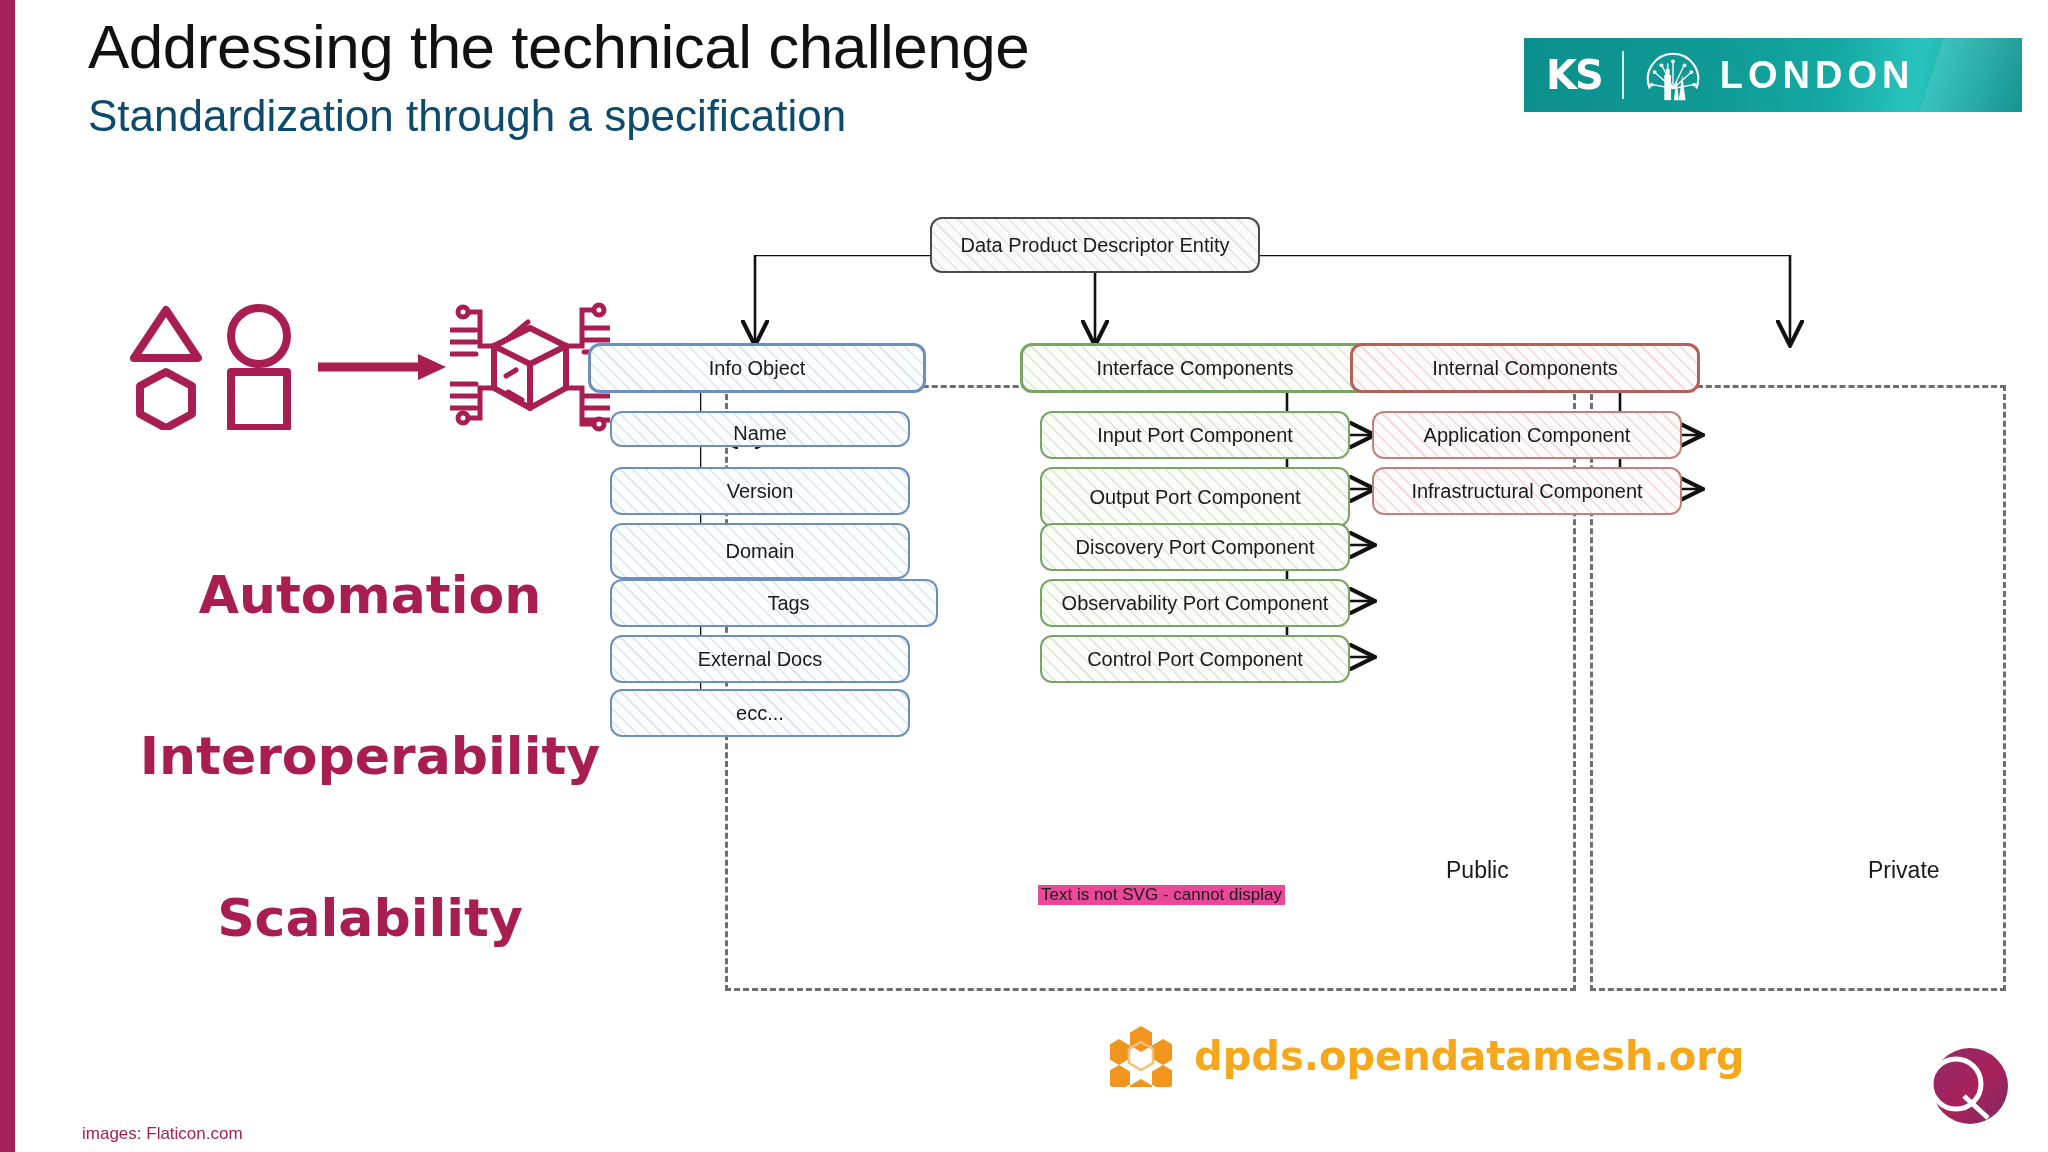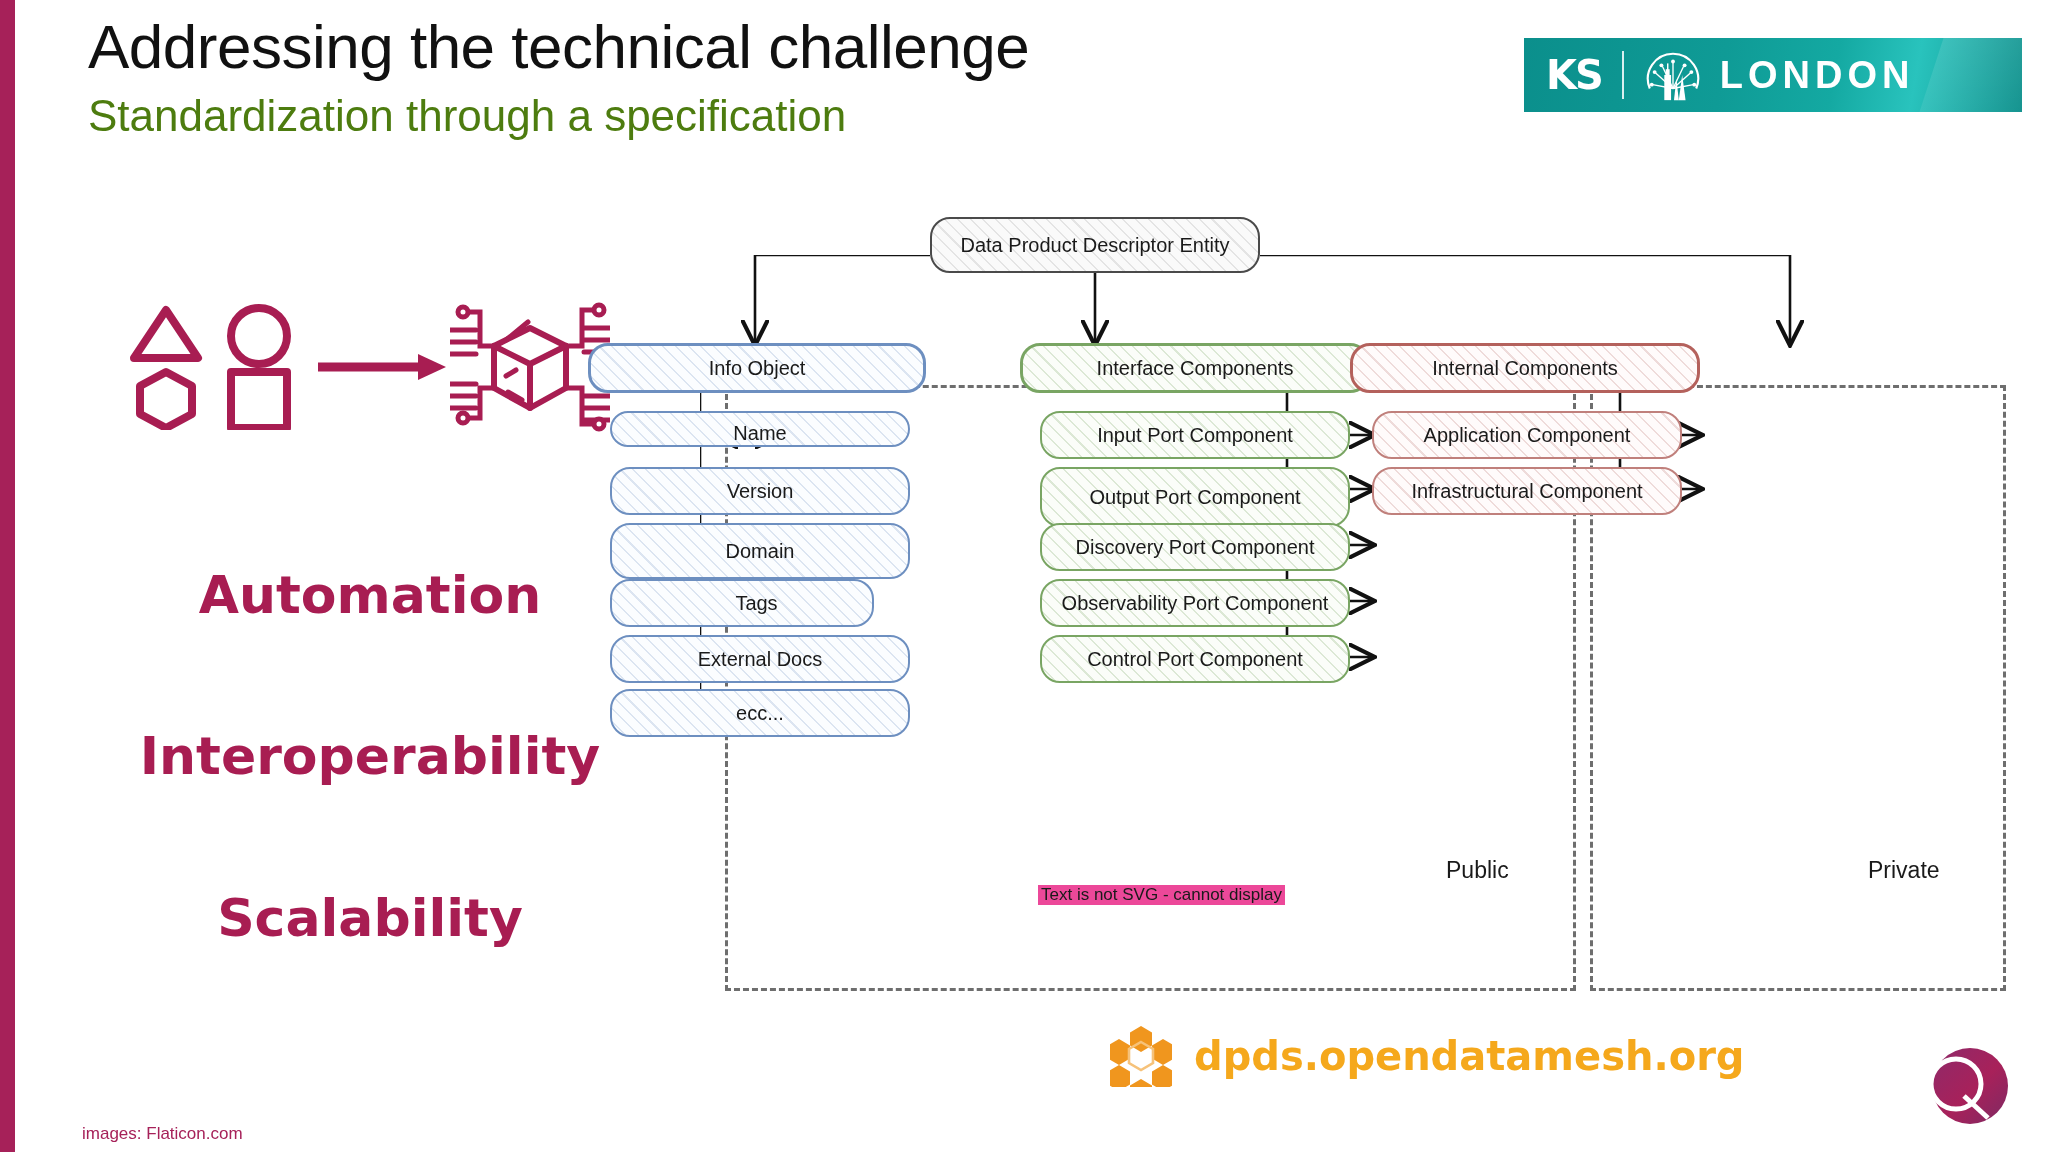--- a/index.html
+++ b/index.html
@@ -24,21 +24,21 @@
     position:absolute;left:88px;top:14px;
     font-size:62px;line-height:1.05;
     font-weight:400;color:#111111;
     letter-spacing:-0.5px;
     white-space:nowrap;
     font-stretch:condensed;
   }
   .subtitle{
     position:absolute;left:88px;top:92px;
     font-size:44px;line-height:1.1;
-    font-weight:400;color:#4d7c0f;
+    font-weight:400;color:#0c4a6e;
     white-space:nowrap;
   }
 
   
   .ks-logo{
     position:absolute;left:1524px;top:38px;
     width:498px;height:74px;
     background:linear-gradient(100deg,#0b8f8c 0%,#0f9b96 40%,#14a9a2 62%,#29c3bd 78%,#0c8f8b 100%);
     display:flex;align-items:center;
     overflow:hidden;
@@ -103,21 +103,21 @@
 
   .svg-note{
     position:absolute;left:338px;top:630px;
     font-size:17px;color:#1a1a1a;white-space:nowrap;
     background:#ec4899;padding:0 3px;
   }
 
   
   .node{
     position:absolute;
-    border-radius:20px;
+    border-radius:12px;
     display:flex;align-items:center;justify-content:center;
     font-size:20px;color:#1a1a1a;text-align:center;
     box-sizing:border-box;
     line-height:1.15;
   }
   .node .lbl{position:relative;z-index:2;padding:0 8px;}
 
   .n-root{
     left:230px;top:-38px;width:330px;height:56px;
     border:2px solid #4a4a4a;
@@ -325,21 +325,21 @@
     </div>
     <div class="node n-blue" style="left:-90px;top:156px;width:300px;height:36px;align-items:flex-end;">
       <span class="lbl">Name</span>
     </div>
     <div class="node n-blue" style="left:-90px;top:212px;width:300px;height:48px;">
       <span class="lbl">Version</span>
     </div>
     <div class="node n-blue" style="left:-90px;top:268px;width:300px;height:56px;">
       <span class="lbl">Domain</span>
     </div>
-    <div class="node n-blue" style="left:-90px;top:324px;width:264px;height:48px;padding-left:29px;">
+    <div class="node n-blue" style="left:-90px;top:324px;width:328px;height:48px;padding-left:29px;">
       <span class="lbl">Tags</span>
     </div>
     <div class="node n-blue" style="left:-90px;top:380px;width:300px;height:48px;">
       <span class="lbl">External Docs</span>
     </div>
     <div class="node n-blue" style="left:-90px;top:434px;width:300px;height:48px;">
       <span class="lbl">ecc...</span>
     </div>
 
     <div class="node n-green n-green-head" style="left:320px;top:88px;width:350px;height:50px;">

